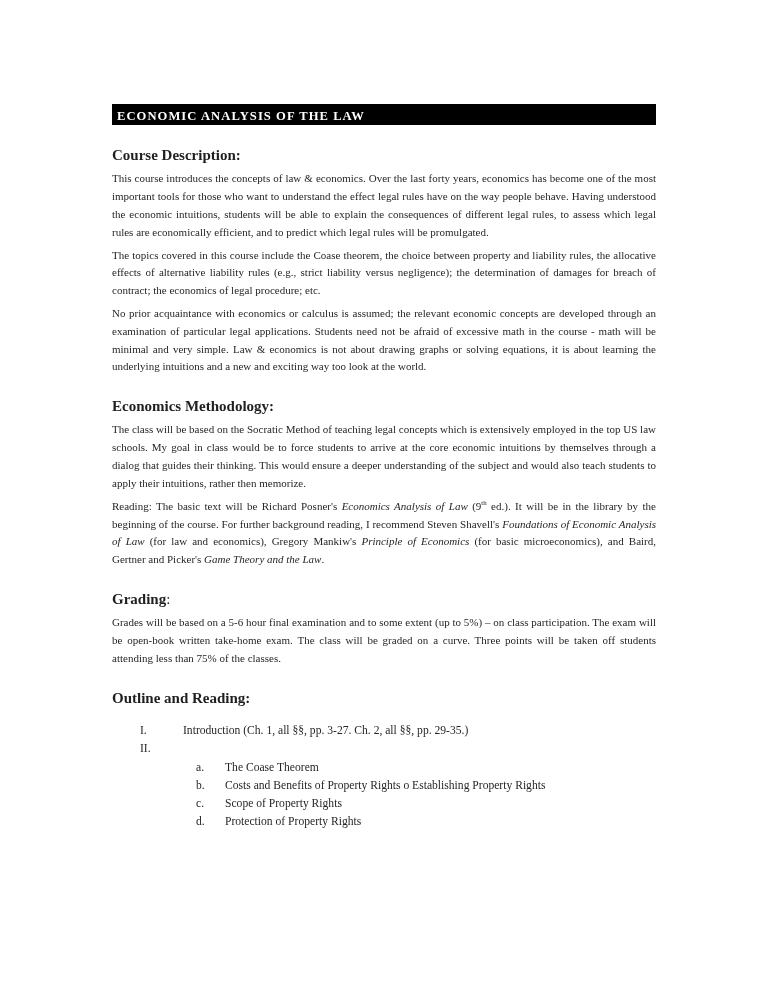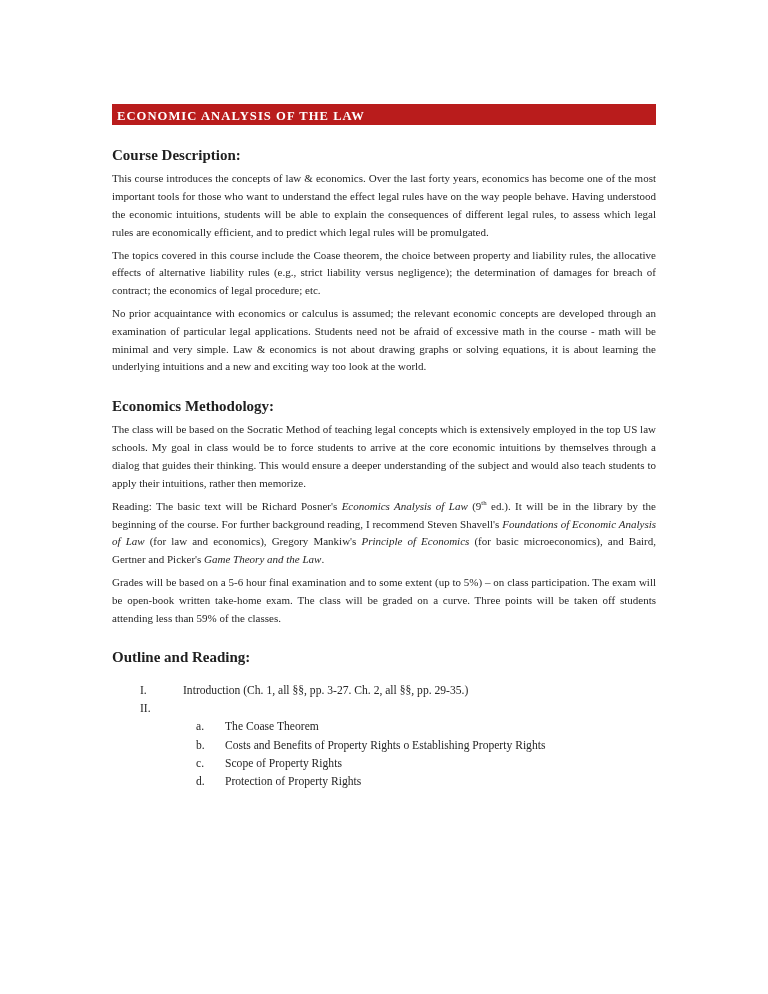--- a/index.html
+++ b/index.html
@@ -19,21 +19,21 @@
   .content {
     position: absolute;
     left: 112px;
     top: 0;
     width: 544px;
   }
 
   
   .title-banner {
     margin-top: 104px;
-    background: #b91c1c;
+    background: #000000;
     color: #ffffff;
     font-family: "Liberation Serif", "DejaVu Serif", serif;
     font-weight: bold;
     font-size: 12.6px;
     letter-spacing: 1.05px;
     line-height: 1;
     padding: 6px 6px 6px 5px;
     box-sizing: border-box;
     height: 21px;
     white-space: nowrap;
@@ -128,22 +128,23 @@
     <div class="para">The topics covered in this course include the Coase theorem, the choice between property and liability rules, the allocative effects of alternative liability rules (e.g., strict liability versus negligence); the determination of damages for breach of contract; the economics of legal procedure; etc.</div>
 
     <div class="para">No prior acquaintance with economics or calculus is assumed; the relevant economic concepts are developed through an examination of particular legal applications. Students need not be afraid of excessive math in the course - math will be minimal and very simple. Law &amp; economics is not about drawing graphs or solving equations, it is about learning the underlying intuitions and a new and exciting way too look at the world.</div>
 
     <div class="heading">Economics Methodology:</div>
 
     <div class="para">The class will be based on the Socratic Method of teaching legal   concepts which is extensively employed in the top US law schools. My goal in class would be to force students to arrive at the core economic intuitions by themselves through a dialog that guides their thinking. This would ensure a deeper understanding of the subject and would also teach students to apply their intuitions, rather then memorize.</div>
 
     <div class="para"><span>Reading: The basic text will be Richard Posner's </span><i>Economics Analysis of Law</i><span> (9</span><sup>th</sup><span> ed.). It will be in the library by the beginning of the course. For further background reading, I recommend Steven Shavell's </span><i>Foundations of Economic Analysis of Law</i><span> (for law and economics), Gregory Mankiw's </span><i>Principle of Economics</i><span> (for basic microeconomics), and Baird, Gertner and Picker's </span><i>Game Theory and the Law</i><span>.</span></div>
 
+    <div class="heading"><span>Grading</span><span class="plain">:</span></div>
 
-    <div class="para">Grades will be based on a 5-6 hour final examination and to some extent (up to 5%) – on class participation. The exam will be open-book written take-home exam. The class will be graded on a curve. Three points will be taken off students attending less than 59% of the classes.</div>
+    <div class="para">Grades will be based on a 5-6 hour final examination and to some extent (up to 5%) – on class participation. The exam will be open-book written take-home exam. The class will be graded on a curve. Three points will be taken off students attending less than 75% of the classes.</div>
 
     <div class="heading">Outline and Reading:</div>
 
     <div class="outline">
 
       <div class="outline-item level1">
         <span class="marker">I.</span>
         <span class="otext">Introduction (Ch. 1, all §§, pp. 3-27. Ch. 2, all §§, pp. 29-35.)</span>
       </div>
 

